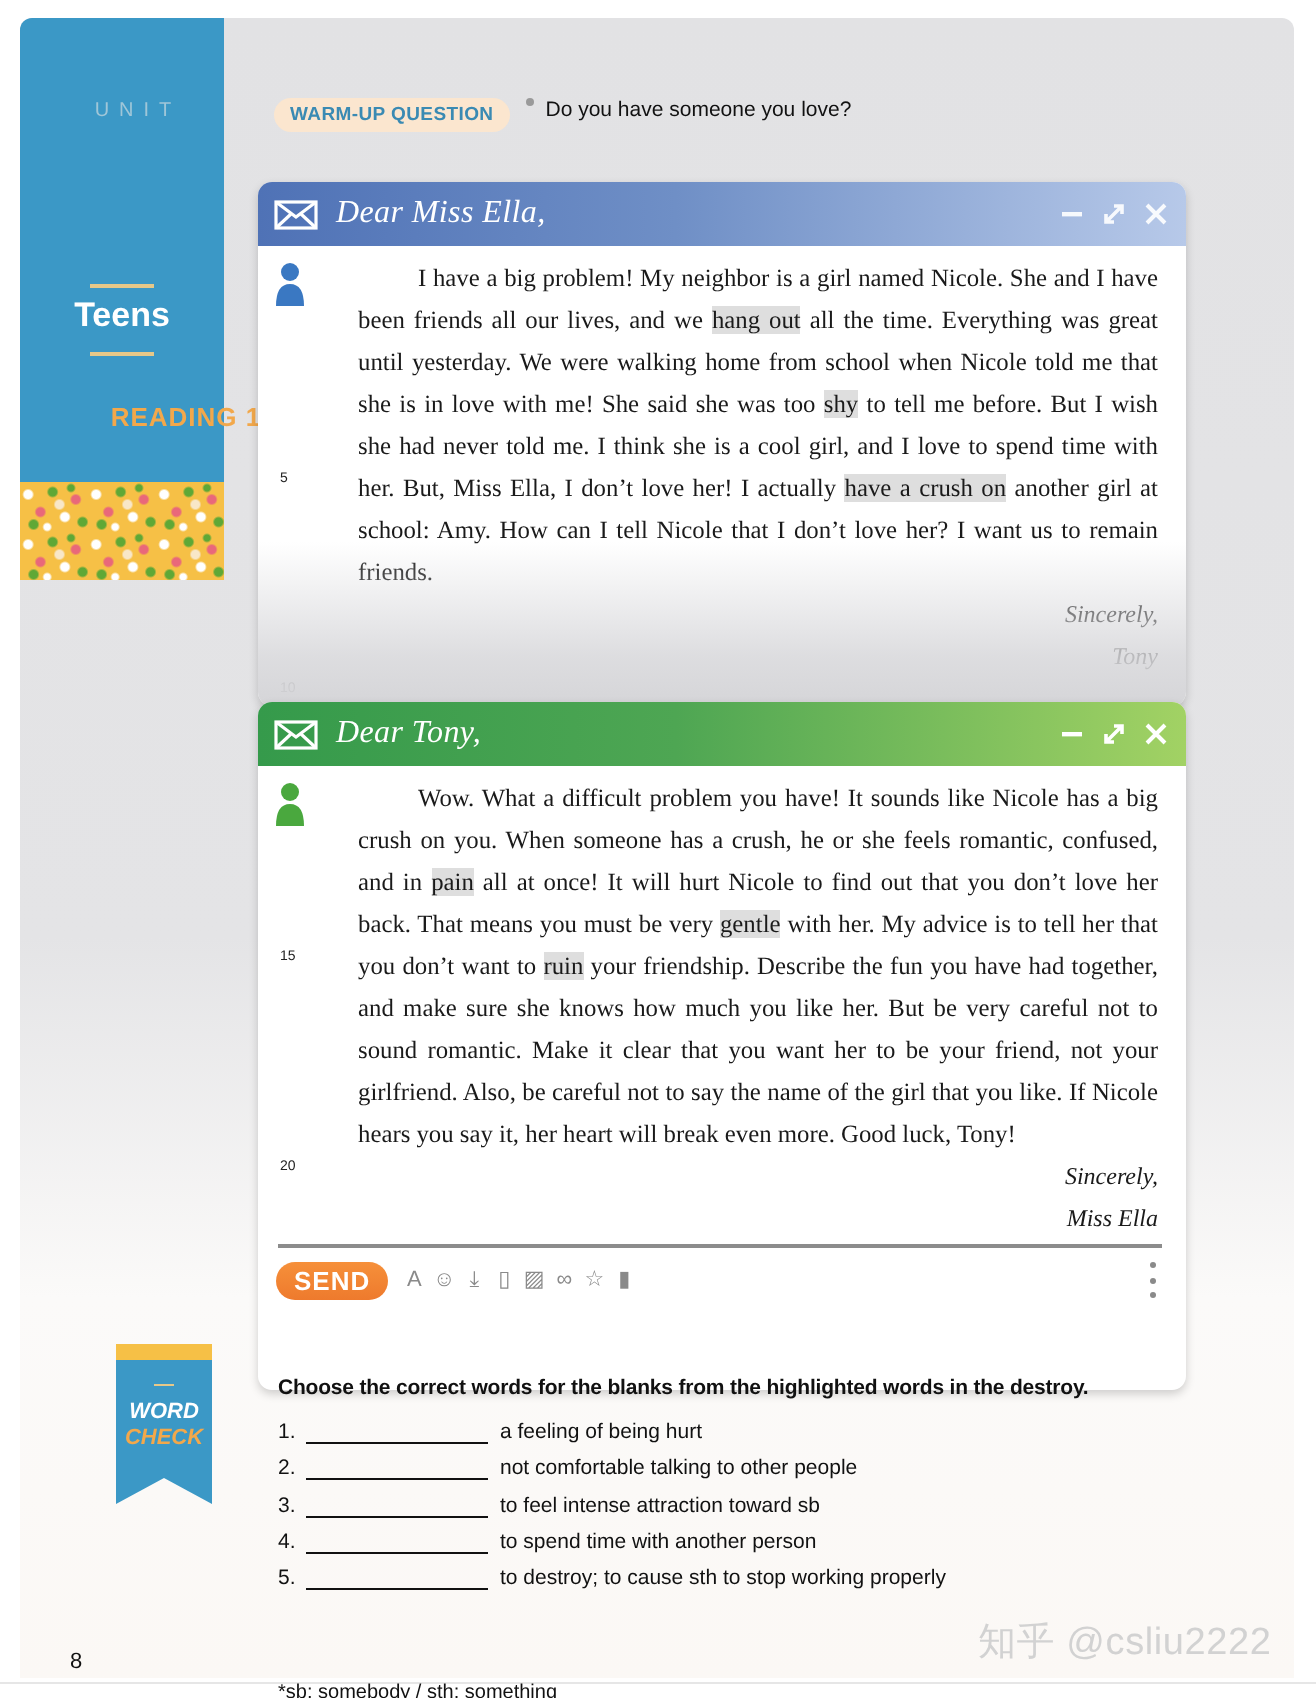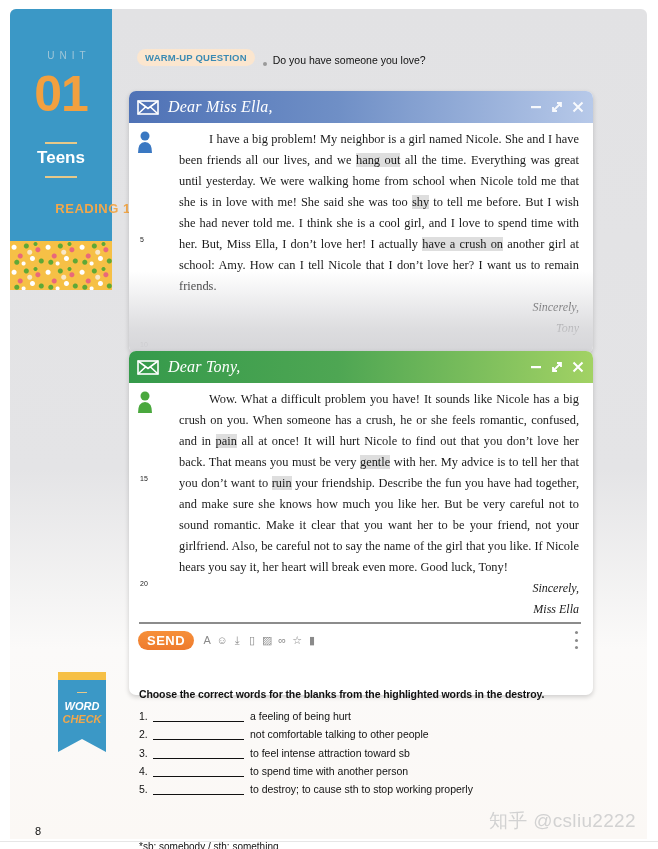--- a/index.html
+++ b/index.html
@@ -36,21 +36,21 @@
       radial-gradient(circle at 82% 35%, #e9687a 0 2px, transparent 3px),
       radial-gradient(circle at 20% 85%, #5fa836 0 2px, transparent 3px),
       radial-gradient(circle at 58% 45%, #f8e7c8 0 2px, transparent 3px),
       radial-gradient(circle at 92% 80%, #5fa836 0 2px, transparent 3px),
       radial-gradient(circle at 40% 90%, #ffffff 0 1.5px, transparent 2.5px),
       radial-gradient(circle at 75% 12%, #5fa836 0 1.5px, transparent 2.5px);
     background-size: 34px 25px;
   }
 
   
-  .warmup { position: absolute; left: 137px; top: 49px; height: 17px; display: flex; align-items: flex-end; }
+  .warmup { position: absolute; left: 137px; top: 49px; height: 17px; display: flex; align-items: flex-start; }
   .warmup-badge { background: #fbe6cf; color: #3a8ab3; font-size: 9.5px; font-weight: bold; padding: 3px 8px; border-radius: 9px; letter-spacing: 0.2px; }
   .warmup-dot { width: 4px; height: 4px; border-radius: 50%; background: #9a9a9a; margin: 0 6px 0 8px; }
   .warmup-text { font-size: 10.5px; color: #111; }
 
   
   .mail-window { position: absolute; left: 129px; background: #ffffff; border-radius: 7px; box-shadow: 0 2px 5px rgba(0,0,0,0.18); overflow: hidden; }
   .win1 { top: 91px; width: 464px; height: 262px; }
   .win2 { top: 351px; width: 464px; height: 344px; }
   .title-bar { height: 32px; display: flex; align-items: center; padding-left: 8px; position: relative; }
   .win1 .title-bar { background: linear-gradient(90deg, #4f72b6 0%, #6f8fc6 45%, #b7c9e9 100%); }
@@ -96,21 +96,20 @@
   .watermark { position: absolute; left: 489px; top: 808px; font-size: 19px; color: #d2d2d2; letter-spacing: 0.3px; }
 </style>
 </head>
 <body>
 
 <div class="page-bg"></div>
 <div class="bottom-line"></div>
 
 <div class="unit-banner">
   <div class="unit-label">UNIT</div>
-  <div class="unit-number">01</div>
   <div class="unit-rule r1"></div>
   <div class="unit-title">Teens</div>
   <div class="unit-rule r2"></div>
   <div class="unit-reading">READING 1</div>
 </div>
 <div class="confetti"></div>
 
 <div class="warmup">
   <span class="warmup-badge">WARM-UP QUESTION</span>
   <span class="warmup-dot"></span>

